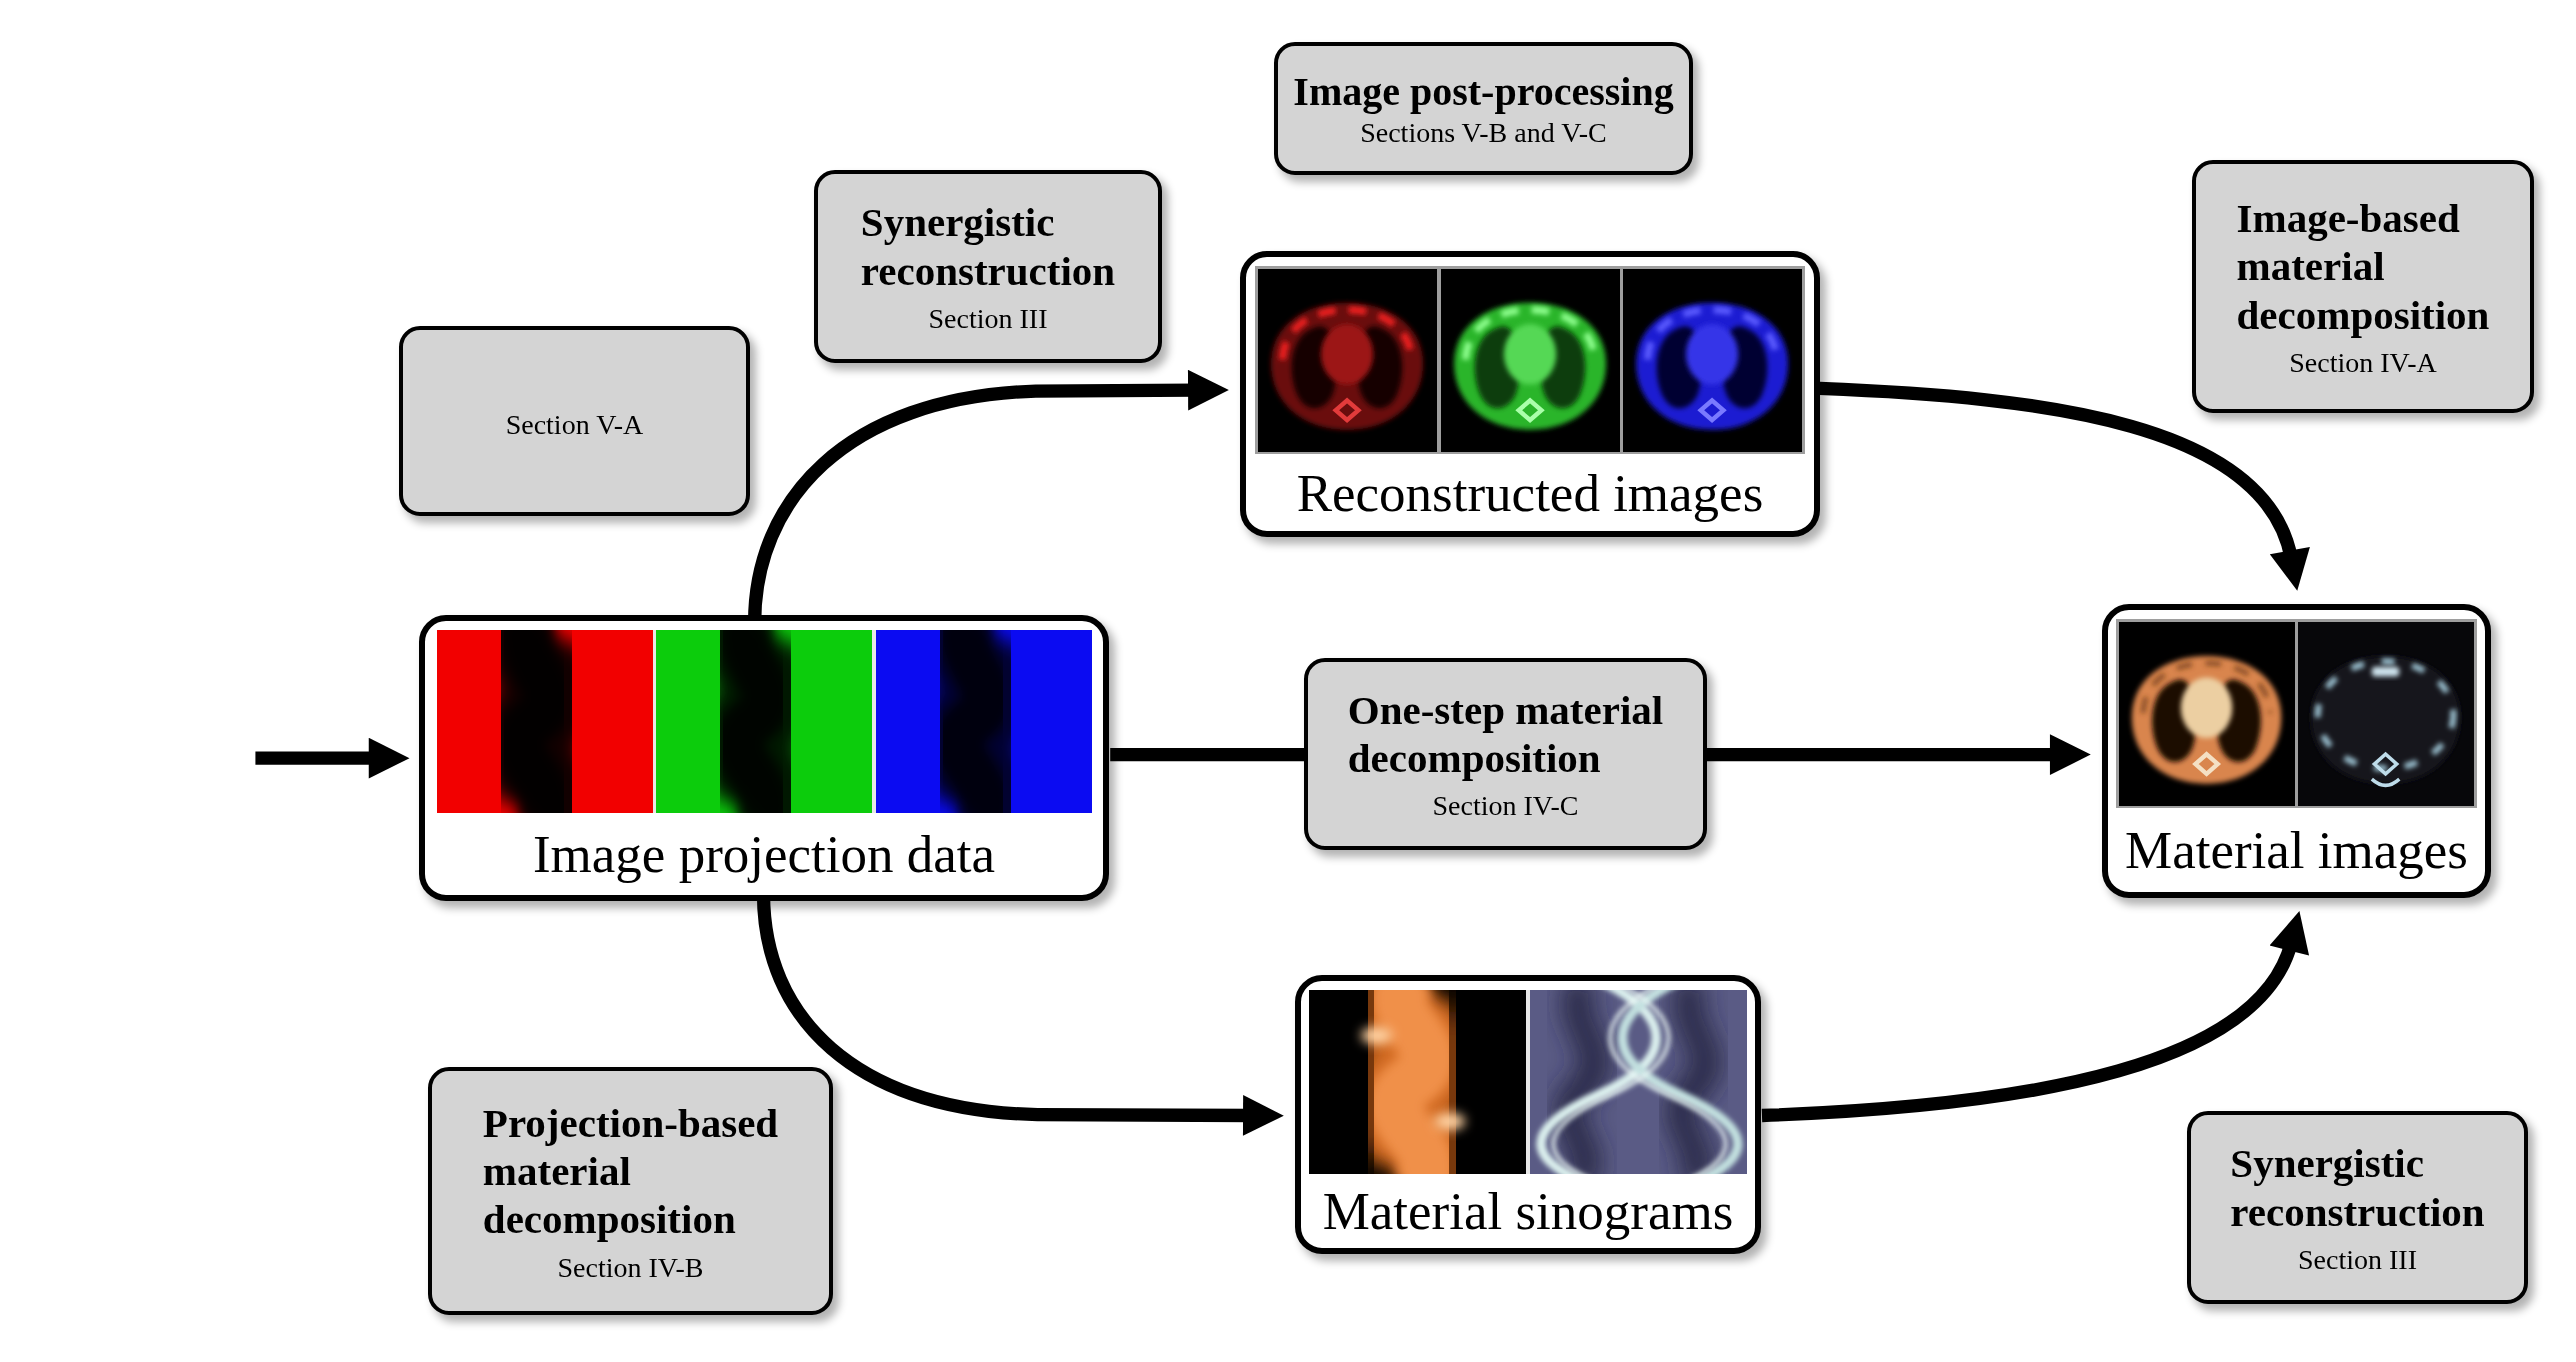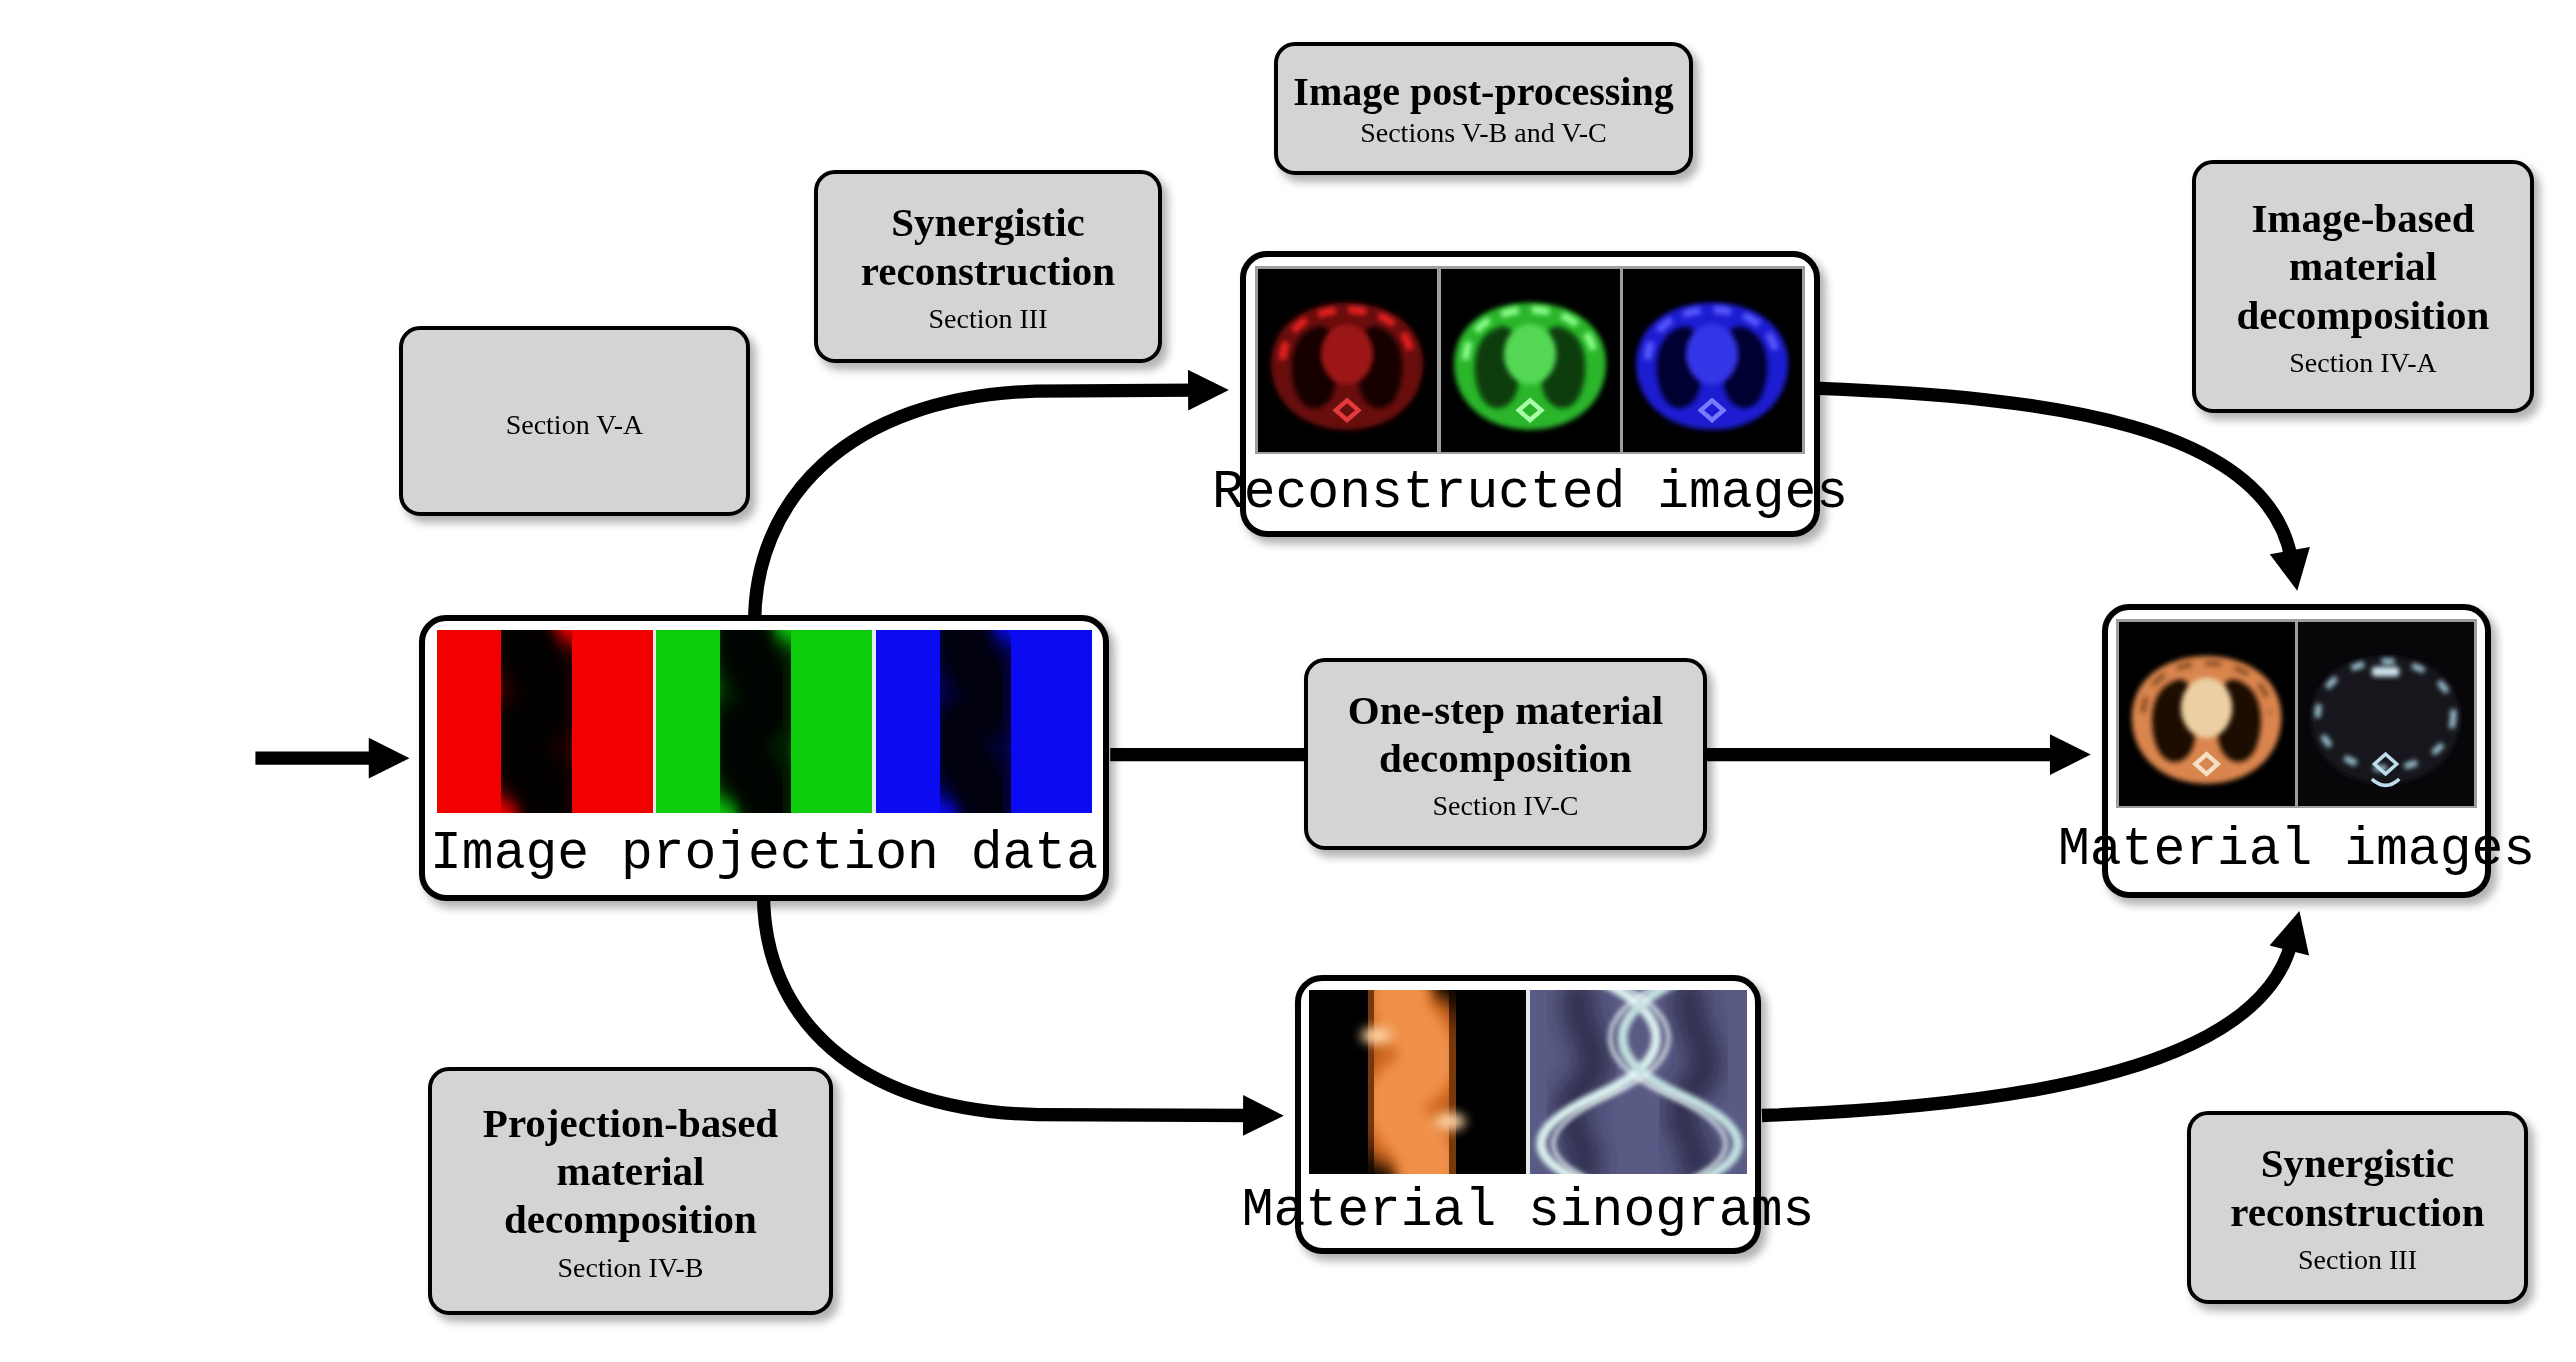--- a/index.html
+++ b/index.html
@@ -1,26 +1,26 @@
 <!DOCTYPE html>
 <html style="font-size:14px"><head>
 <meta charset="utf-8">
 <style>
   html,body{margin:0;padding:0;background:#ffffff;}
   .canvas{position:relative;width:2576px;height:1362px;background:#ffffff;overflow:hidden;
           font-family:"Liberation Serif","DejaVu Serif",serif;color:#000;}
   .arrows{position:absolute;left:0;top:0;z-index:0;}
   .gbox{position:absolute;z-index:2;box-sizing:border-box;background:#d4d4d4;border:4.4px solid #000;
         border-radius:21px;display:flex;flex-direction:column;align-items:center;justify-content:center;
-        text-align:center;box-shadow:5.3px 6.2px 8px rgba(0,0,0,0.30);}
+        box-shadow:5.3px 6.2px 8px rgba(0,0,0,0.30);}
   .gtitle{font-weight:bold;font-size:41px;line-height:1.18;}
   .gsection{font-size:28px;line-height:1.1;margin-top:9px;}
   .wbox{position:absolute;z-index:1;box-sizing:border-box;background:#ffffff;border:6.2px solid #000;
         border-radius:27px;display:flex;flex-direction:column;align-items:center;padding:9px 9px 0 9px;
-        box-shadow:5.3px 6.2px 8px rgba(0,0,0,0.30);font-family:Liberation Mono, monospace;}
+        box-shadow:5.3px 6.2px 8px rgba(0,0,0,0.30);}
   .panels{display:flex;gap:3.5px;background:#9e9e9e;padding:2.7px;}
   .panels.nopad{padding:0;background:#e8e8e8;}
   .caption{flex:1;display:flex;align-items:center;justify-content:center;font-size:53px;white-space:nowrap;}
   svg.panel{display:block;}
 </style>
 </head>
 <body>
 
 <div class="canvas">
 

